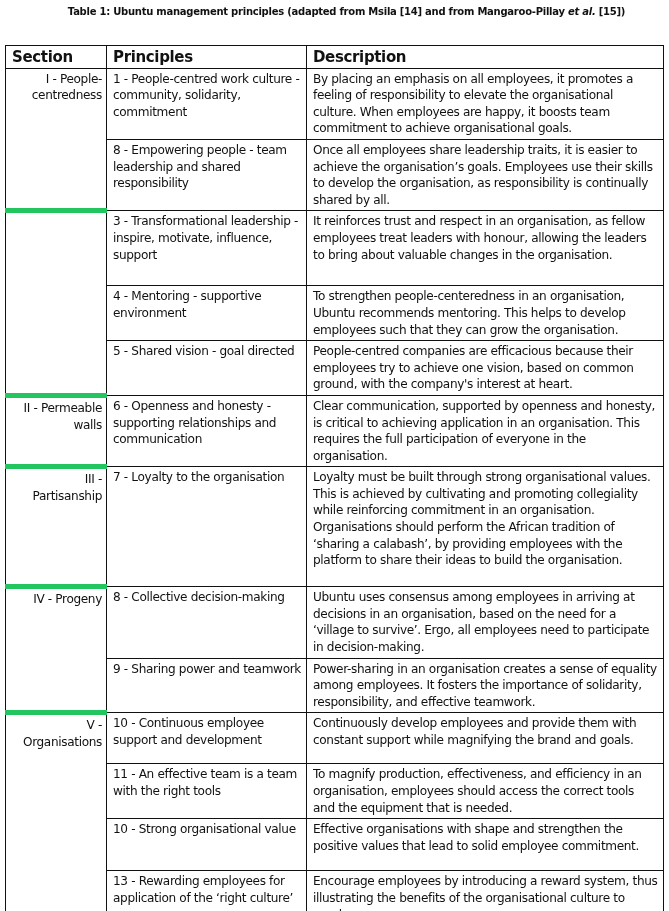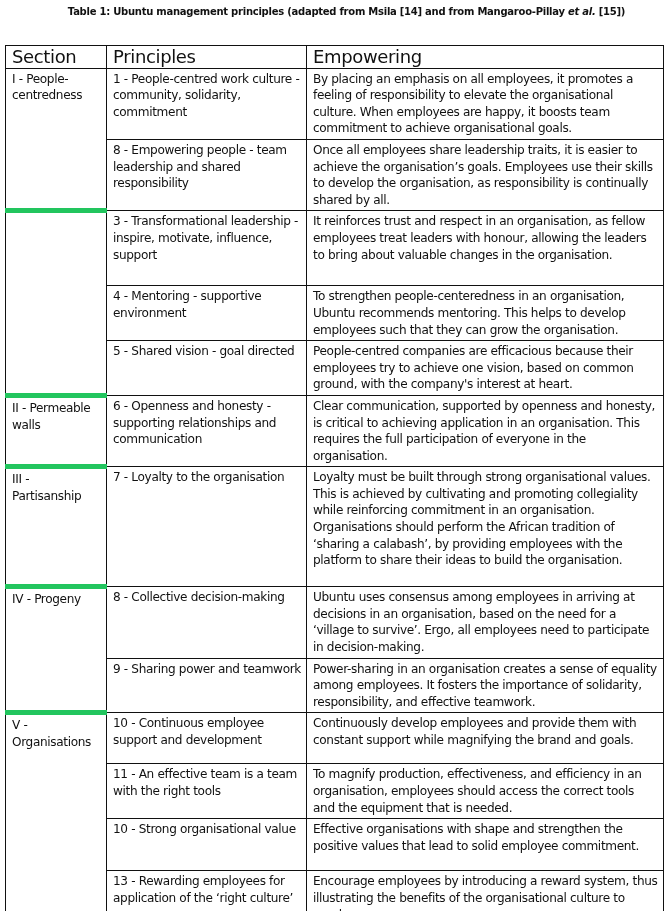--- a/index.html
+++ b/index.html
@@ -15,46 +15,46 @@
   .caption .it { font-style: italic; }
   table {
     position: absolute; left: 5px; top: 45px;
     width: 658px; border-collapse: collapse; table-layout: fixed;
   }
   td, th {
     border: 1px solid #111; vertical-align: top;
     font-size: 12.1px; line-height: 16.6px; padding: 2px 4px 2px 6px;
     text-align: left; letter-spacing: -0.35px; font-weight: normal;
   }
-  th { font-weight: normal; font-size: 18px; padding-top: 3px; padding-bottom: 2px; }
+  th { font-weight: bold; font-size: 15px; padding-top: 3px; padding-bottom: 2px; }
   col.c1 { width: 101px; }
   col.c2 { width: 200px; }
   col.c3 { width: 357px; }
-  td.sec { border-bottom: none; border-top: none; }
+  td.sec { border-bottom: none; border-top: none; text-align: right; }
   td.sec.first { border-top: 1px solid #111; }
   td.sec.last { border-bottom: 5px solid #22c55e; }
 </style>
 </head>
 <body>
 
 <div class="caption">
   <span>Table 1: Ubuntu management principles (adapted from Msila [14] and from Mangaroo-Pillay </span><span class="it">et al.</span><span> [15])</span>
 </div>
 
 <table>
   <colgroup>
       <col class="c1">
       <col class="c2">
       <col class="c3">
     </colgroup>
   <thead>
     <tr style="height:22px">
       <th>Section</th>
       <th>Principles</th>
-      <th>Empowering</th>
+      <th>Description</th>
     </tr>
   </thead>
   <tbody>
     <tr style="height:65px">
       <td class="sec first">I - People-centredness</td>
       <td>1 - People-centred work culture - community, solidarity, commitment</td>
       <td>By placing an emphasis on all employees, it promotes a feeling of responsibility to elevate the organisational culture. When employees are happy, it boosts team commitment to achieve organisational goals.</td>
     </tr>
     <tr style="height:68px">
       <td class="sec last"></td>

